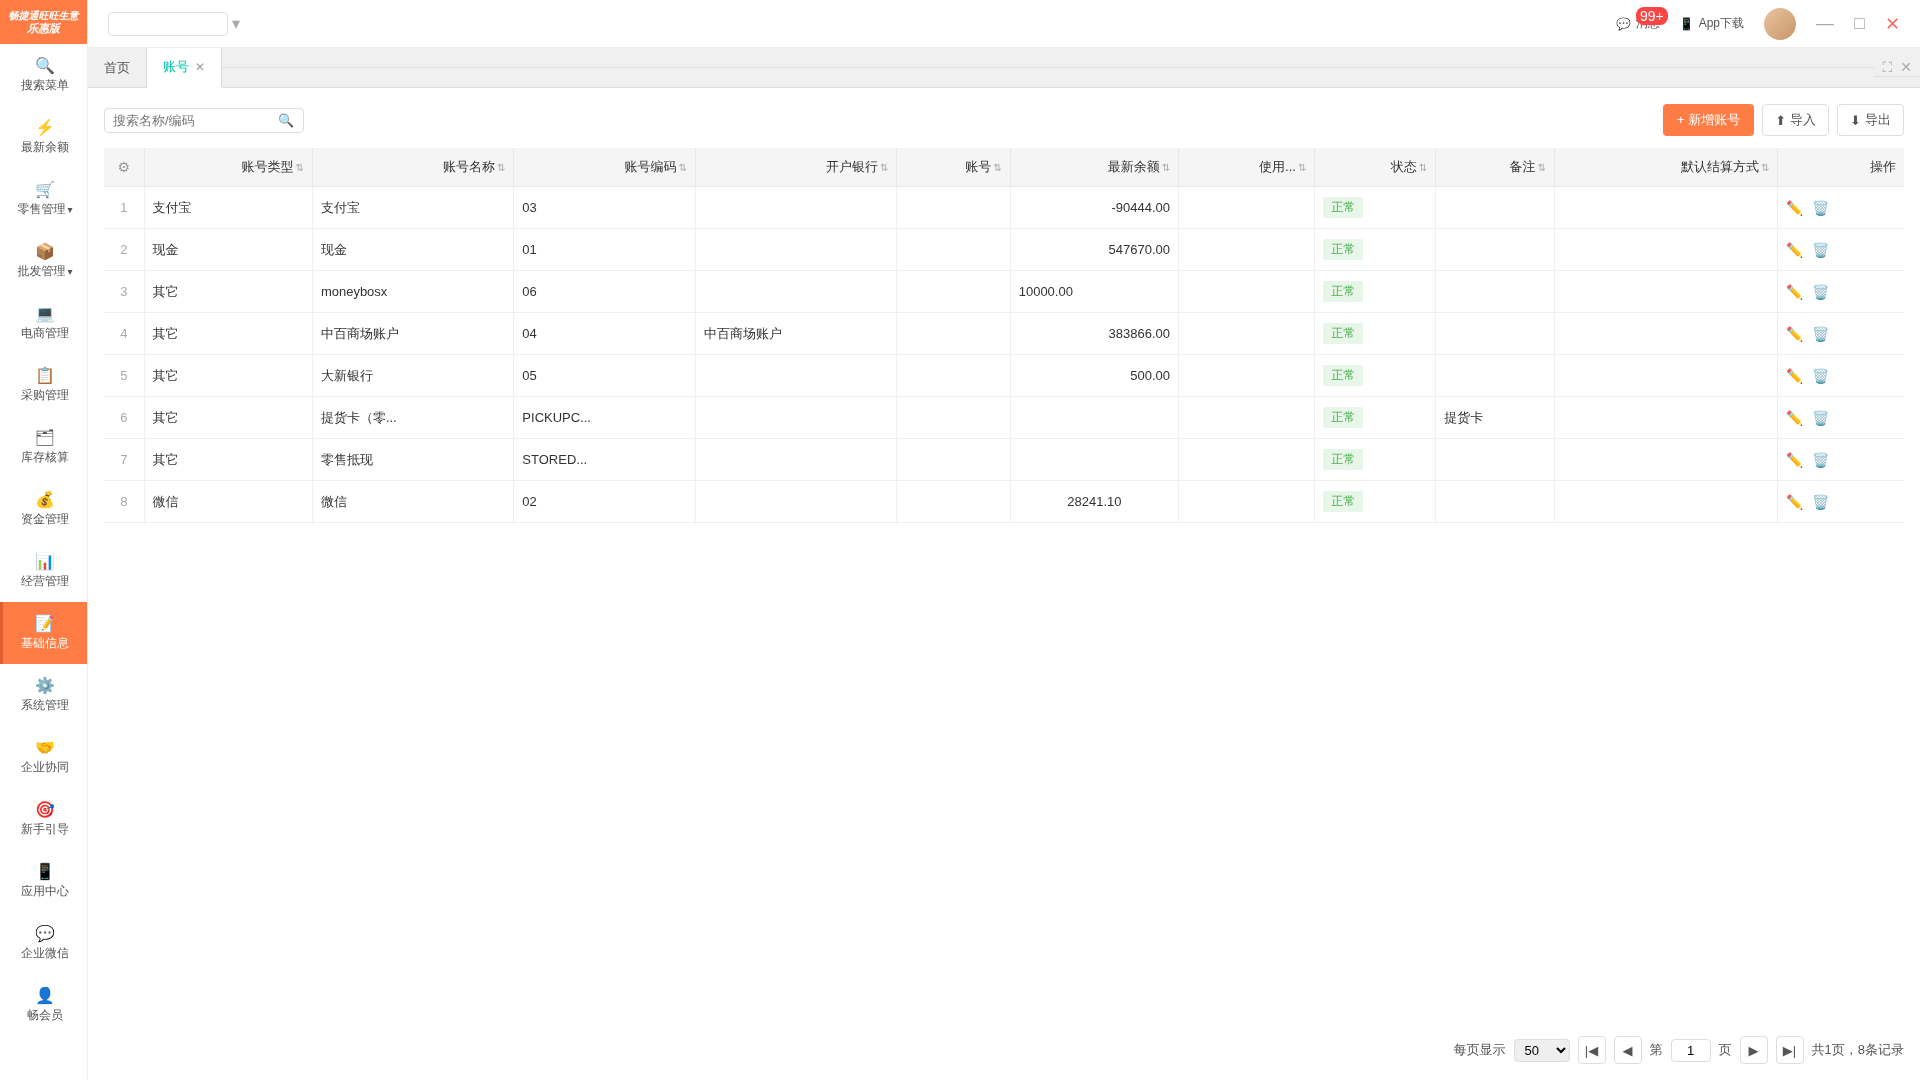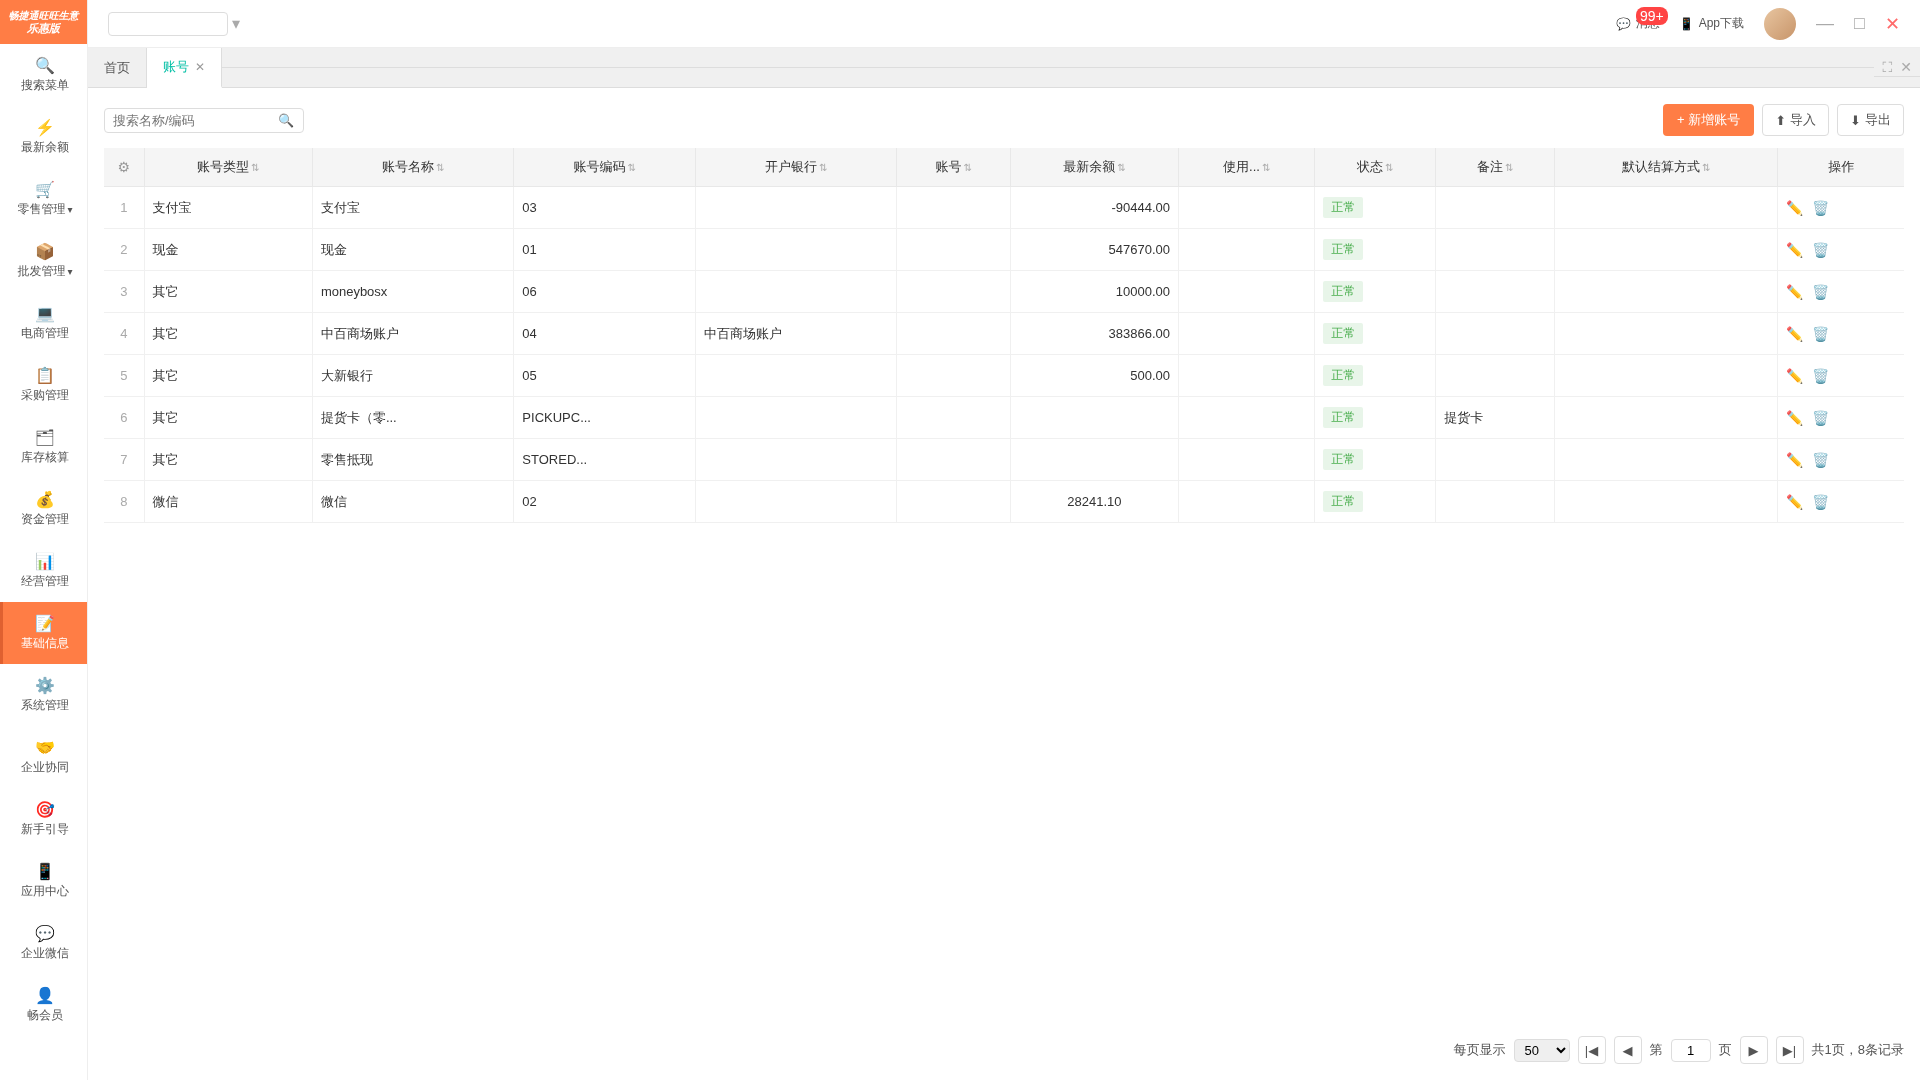--- a/index.html
+++ b/index.html
@@ -149,21 +149,21 @@
       align-items: center;
       gap: 4px;
     }
 
     
     .table-wrap { flex: 1; overflow: auto; }
     table { width: 100%; border-collapse: collapse; font-size: 13px; }
     thead tr { background: #f5f5f5; }
     th {
       padding: 10px 8px;
-      text-align: center;
+      text-align: right;
       font-weight: normal;
       color: #333;
       border-bottom: 1px solid #e8e8e8;
       border-right: 1px solid #e8e8e8;
       white-space: nowrap;
     }
     th:last-child { border-right: none; }
     th .sort-icon { color: #aaa; font-size: 10px; margin-left: 2px; }
     td {
       padding: 10px 8px;
@@ -384,21 +384,21 @@
         </div>
       </td>
     </tr>
             <tr>
       <td style="text-align:center;color:#aaa;">3</td>
       <td>其它</td>
       <td>moneybosx</td>
       <td>06</td>
       <td></td>
       <td></td>
-      <td style="text-align:right;">10000.00</td>
+      <td style="text-align:left;">10000.00</td>
       <td></td>
       <td><span class="status-badge">正常</span></td>
       <td></td>
       <td></td>
       <td>
         <div class="action-icons">
           <span class="action-icon" title="编辑">✏️</span>
           <span class="action-icon" title="删除">🗑️</span>
         </div>
       </td>

